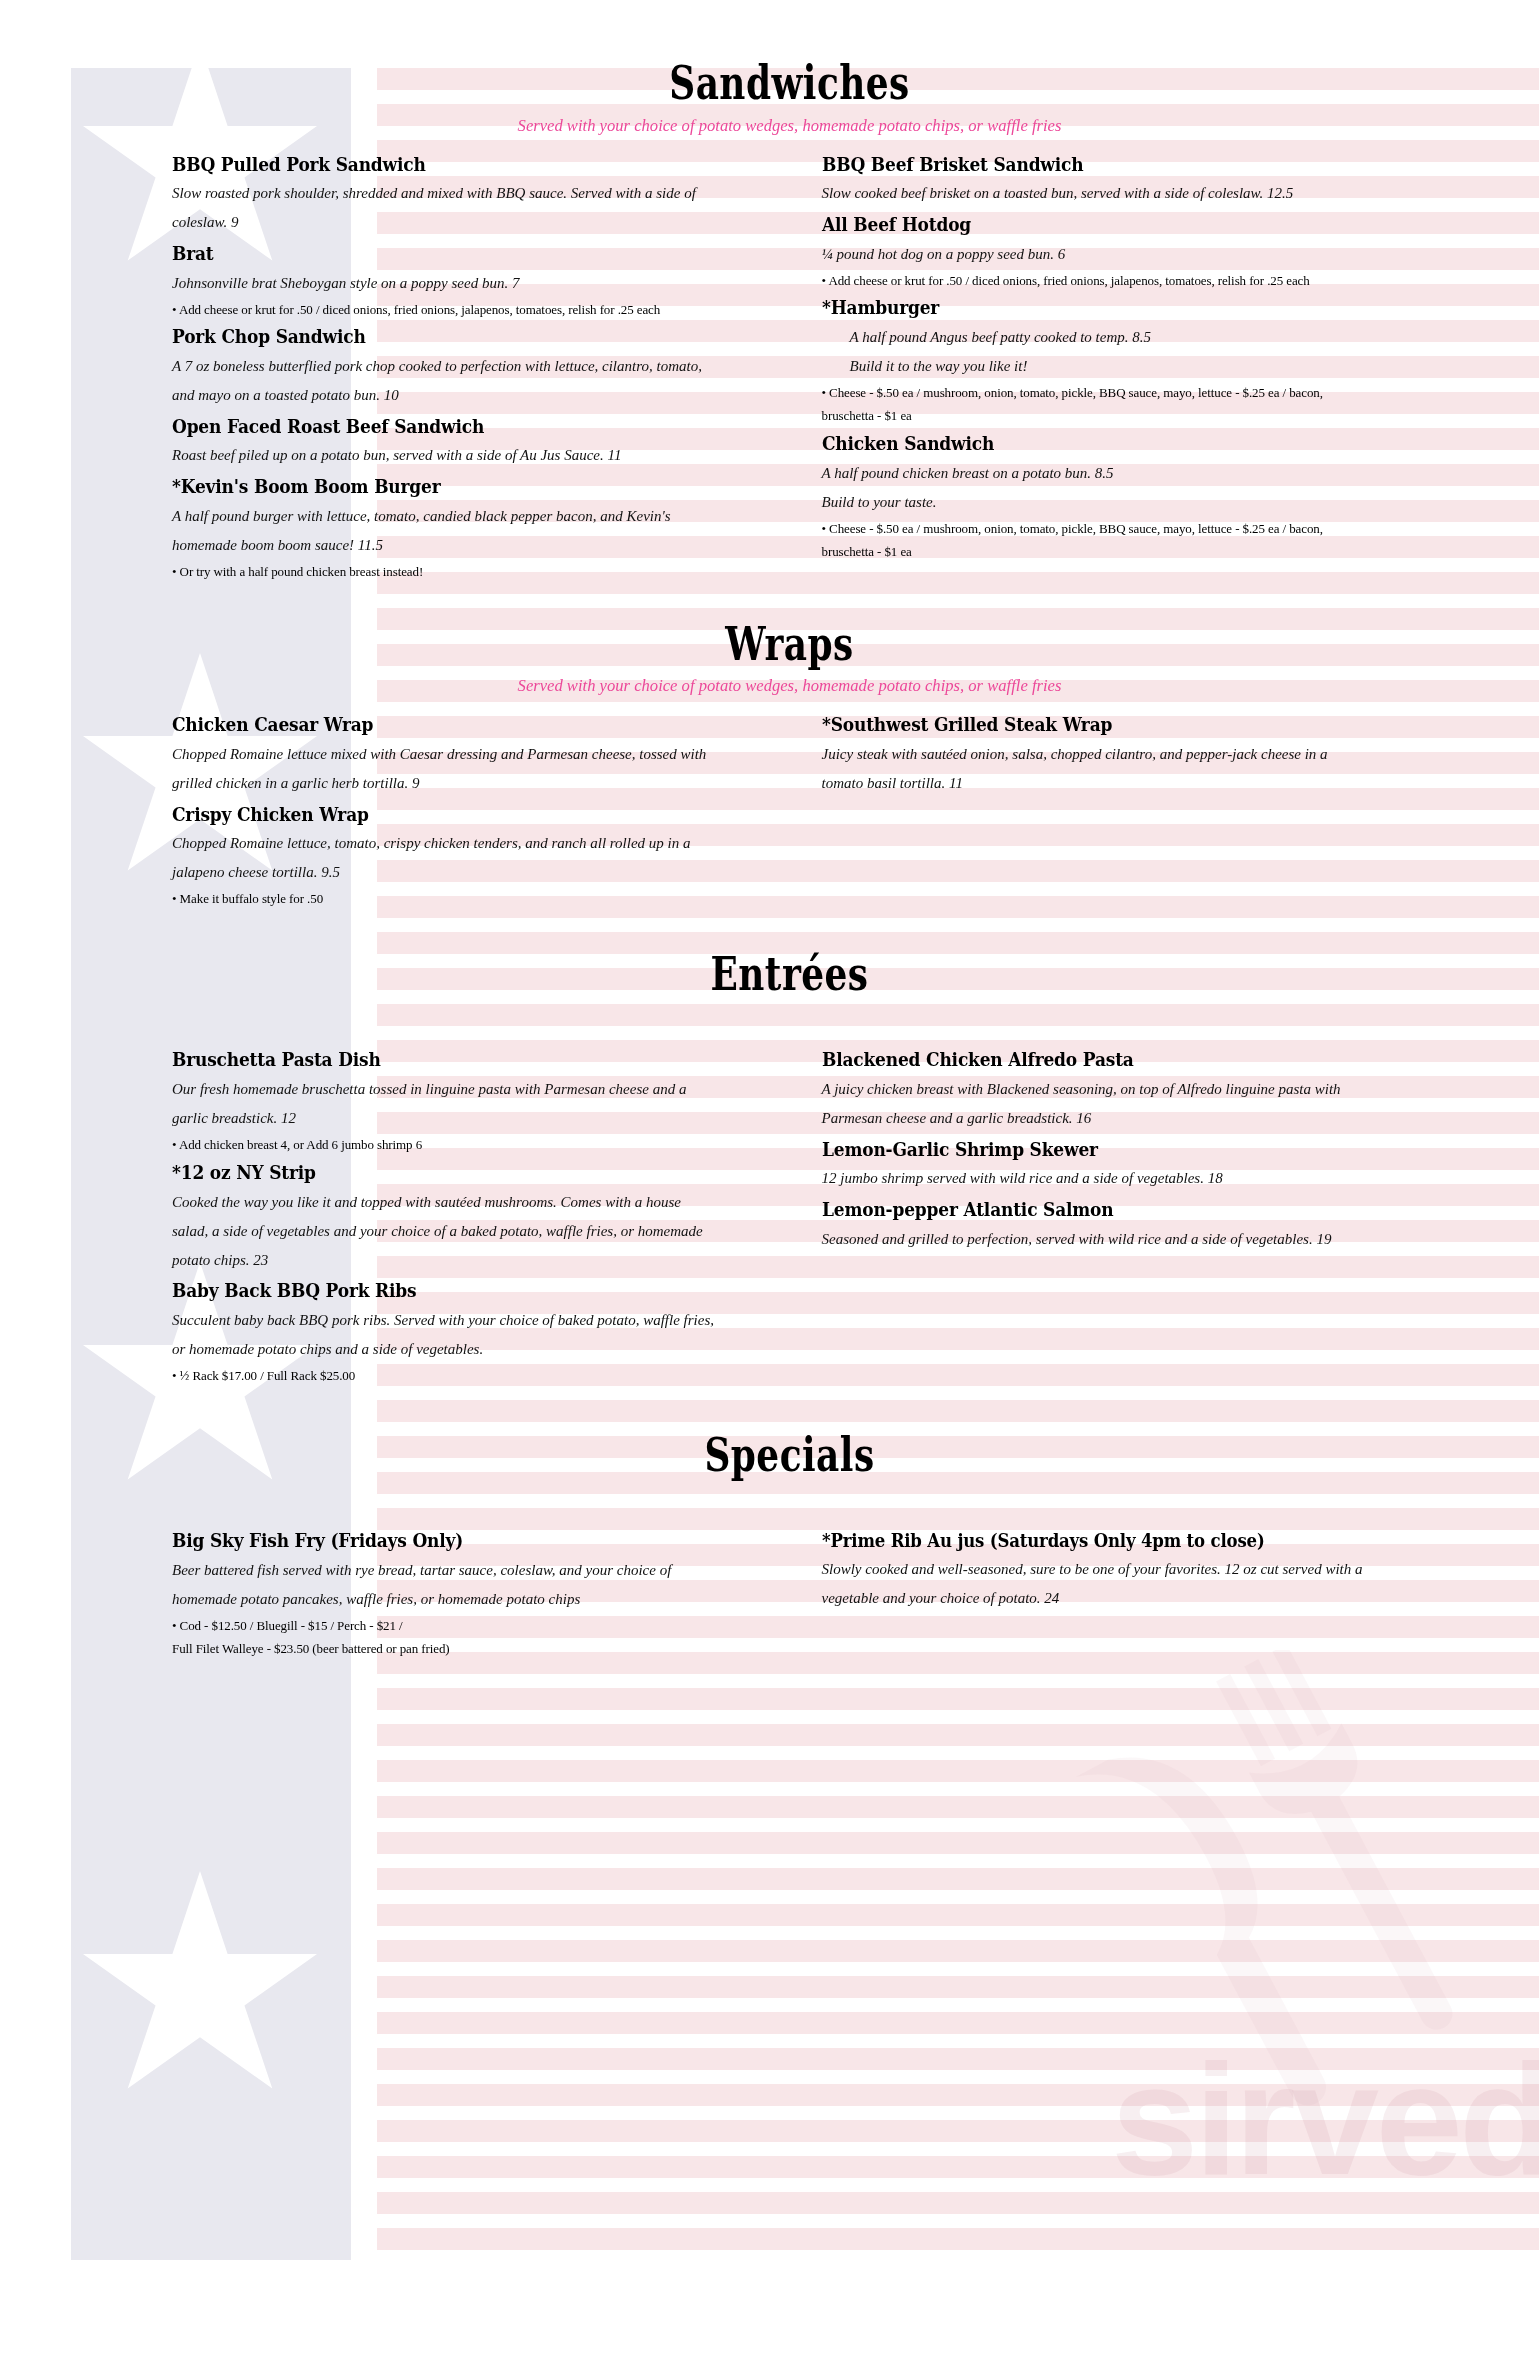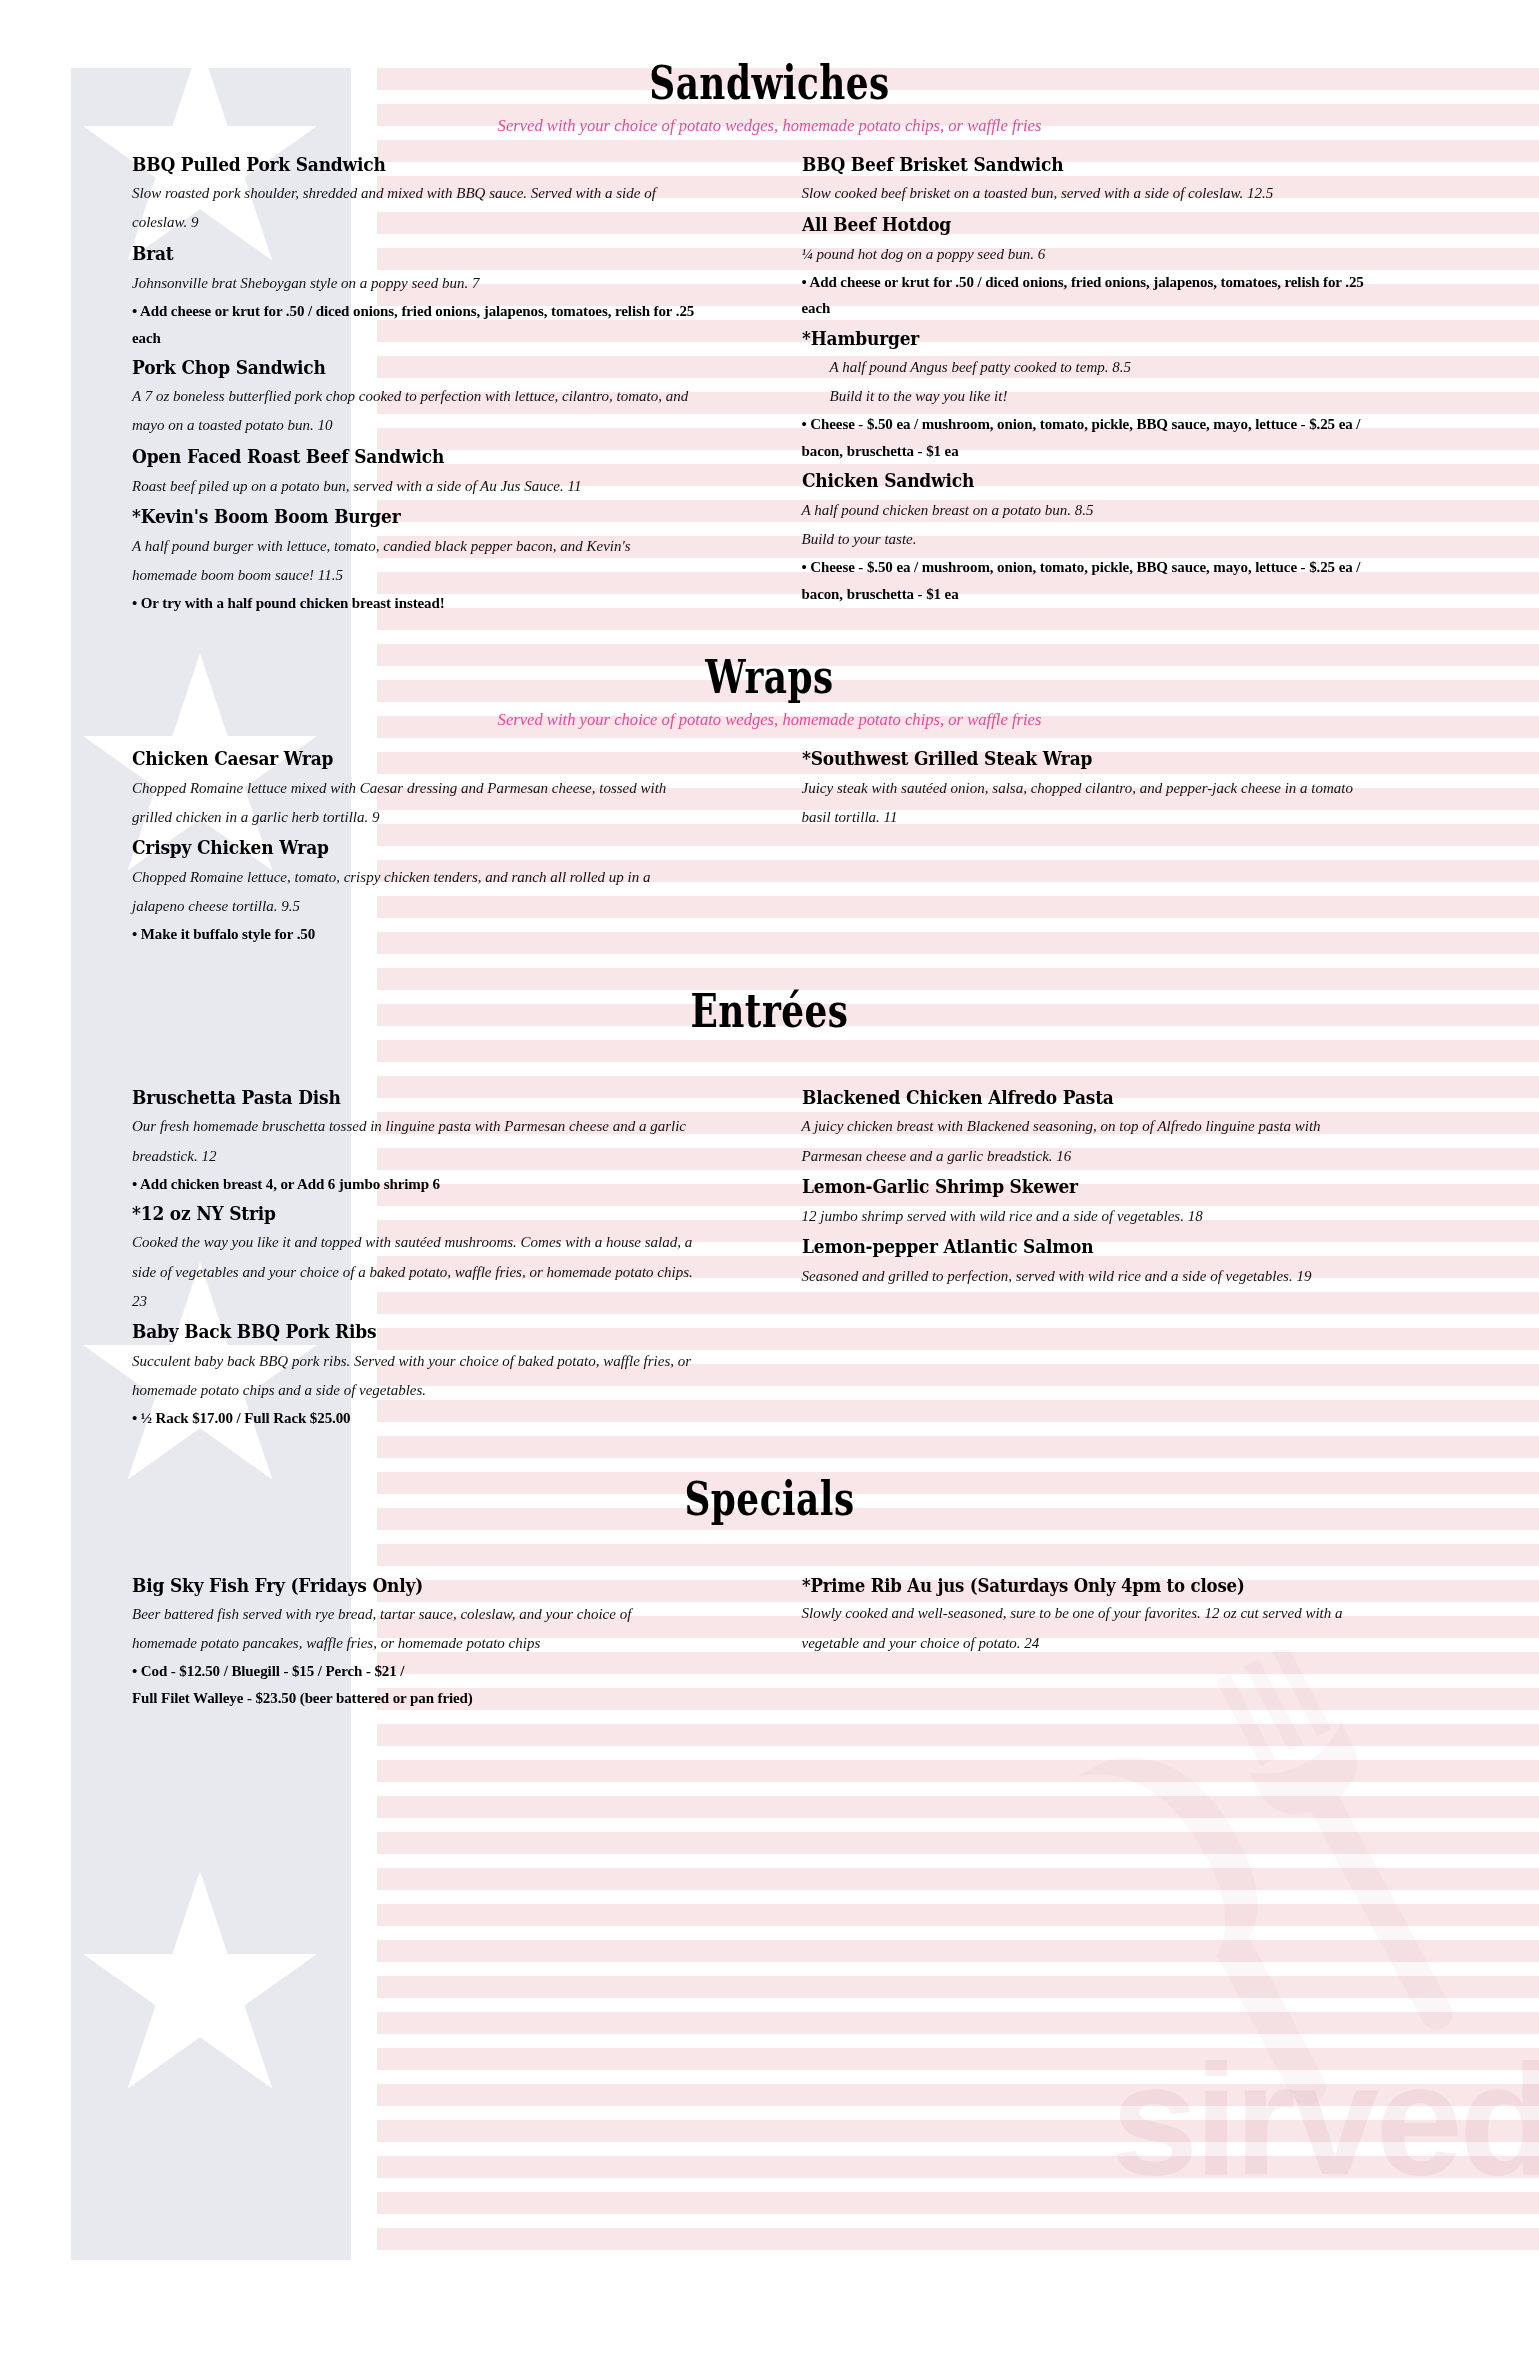--- a/index.html
+++ b/index.html
@@ -39,21 +39,21 @@
   }
   .wm-sirved {
     position:absolute; right:-12.3px; bottom:179px;
     font-family:"Liberation Sans", sans-serif;
     font-size:157px; font-weight:700; letter-spacing:-3.7px;
     color:rgba(198,150,160,.15);
     line-height:1;
   }
 
   
-  #content { position:relative; z-index:2; }
+  #content { position:relative; z-index:2;padding-left:40px; }
 
   .section { position:relative; }
 
   .section-title {
     text-align:center;
     font-family:"DejaVu Serif", "Liberation Serif", serif;
     font-weight:700;
     font-size:46px;
     letter-spacing:0.6px;
     transform:scaleX(.78);
@@ -91,22 +91,22 @@
     line-height:1.55;
     white-space:nowrap;
   }
   .item-desc {
     font-style:italic;
     font-size:15px;
     color:#111;
     line-height:1.94;
   }
   .item-note {
-    font-weight:700;
-    font-size:15px;
+    font-weight:400;
+    font-size:13px;
     color:#000;
     line-height:1.78;
     letter-spacing:-0.1px;
   }
 </style>
 </head>
 <body>
 
 <div id="flag-bg">
   <div class="stripes"></div>

